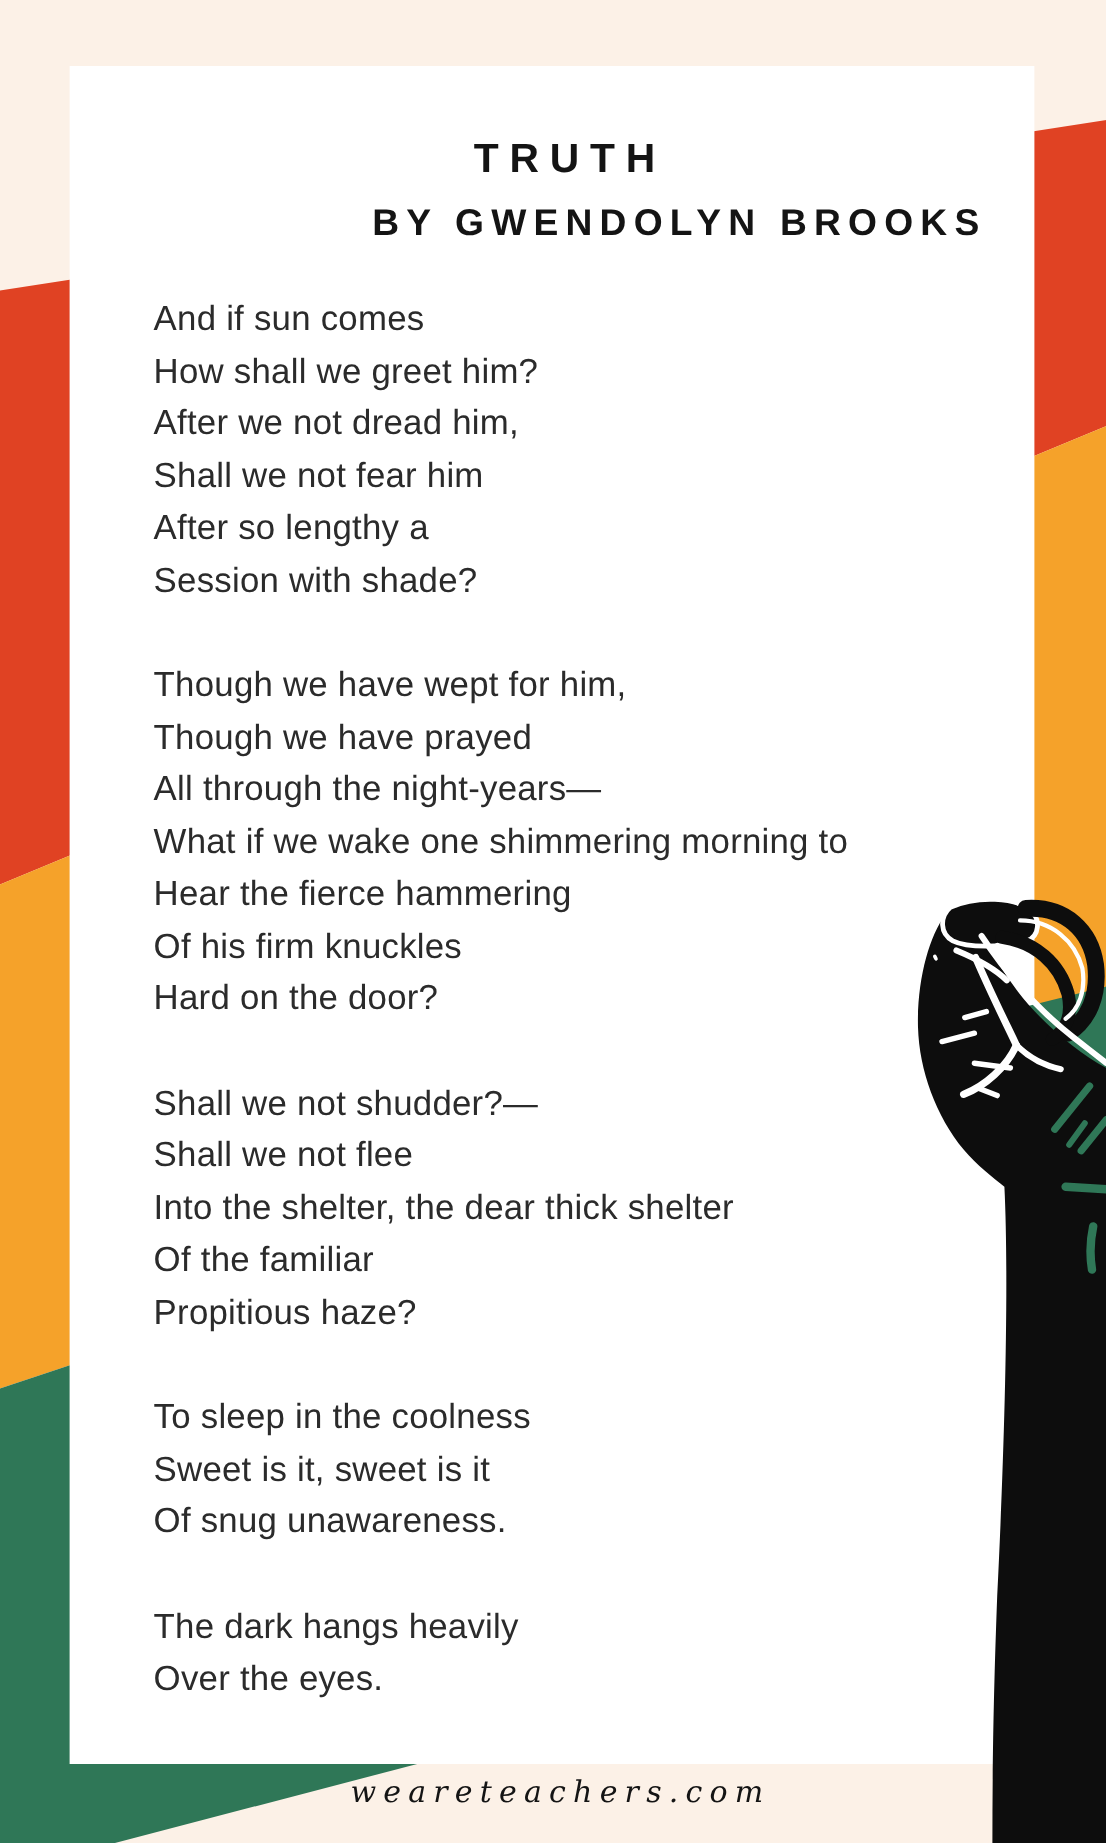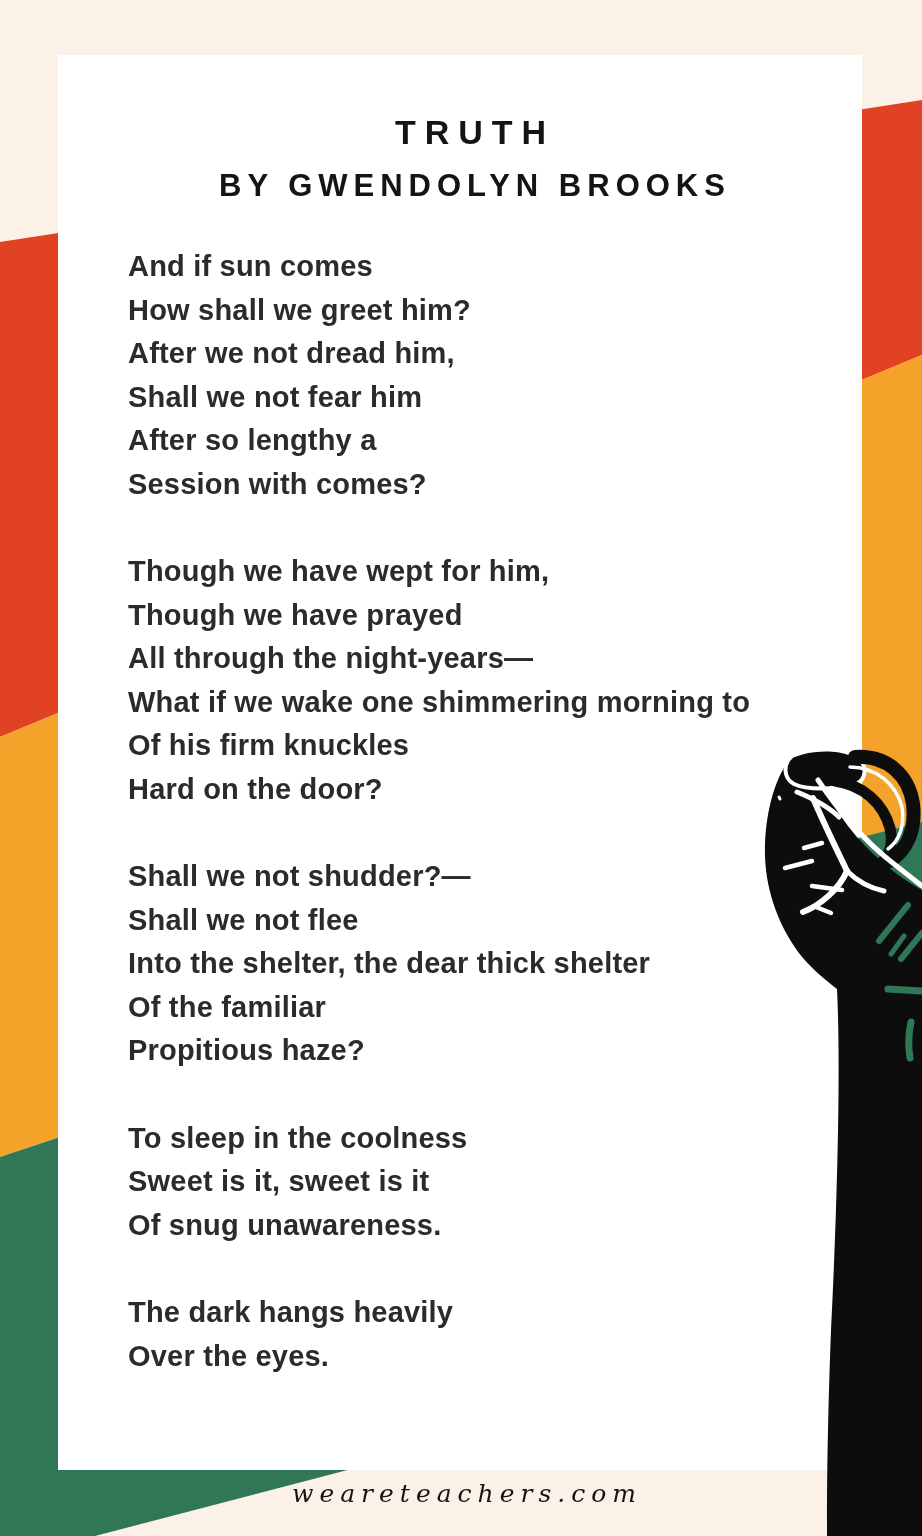--- a/index.html
+++ b/index.html
@@ -30,34 +30,34 @@
     margin: 0;
     text-align: center;
     font-size: 34px;
     font-weight: 700;
     letter-spacing: 9px;
     color: var(--ink, #141414);
     line-height: 1.15;
   }
   .poem-author {
     margin: 17px 0 0 0;
-    text-align: center;
+    text-align: right;
     font-size: 31px;
     font-weight: 700;
     letter-spacing: 6px;
     color: var(--ink, #141414);
     line-height: 1.1;
   }
   .poem-body { margin-top: 42px; }
   .stanza { margin: 0 0 44px 0; }
   .stanza p {
     margin: 0;
     font-size: 29px;
     line-height: 43.5px;
-    font-weight: 700;
+    font-weight: 400;
     color: var(--text, #2B2B2B);
     letter-spacing: 0.2px;
     white-space: nowrap;
   }
 
   .fist {
     position: absolute;
     left: 700px; top: 740px;
     width: 222px; height: 796px;
     z-index: 2;
@@ -97,27 +97,28 @@
   <div class="card">
     <h1 class="poem-title">TRUTH</h1>
     <h2 class="poem-author">BY GWENDOLYN BROOKS</h2>
     <div class="poem-body" id="poem-body">
         <div class="stanza">
           <p>And if sun comes</p>
           <p>How shall we greet him?</p>
           <p>After we not dread him,</p>
           <p>Shall we not fear him</p>
           <p>After so lengthy a</p>
-          <p>Session with comes?</p>
+          <p>Session with shade?</p>
         </div>
         <div class="stanza">
           <p>Though we have wept for him,</p>
           <p>Though we have prayed</p>
           <p>All through the night-years—</p>
           <p>What if we wake one shimmering morning to</p>
+          <p>Hear the fierce hammering</p>
           <p>Of his firm knuckles</p>
           <p>Hard on the door?</p>
         </div>
         <div class="stanza">
           <p>Shall we not shudder?—</p>
           <p>Shall we not flee</p>
           <p>Into the shelter, the dear thick shelter</p>
           <p>Of the familiar</p>
           <p>Propitious haze?</p>
         </div>

